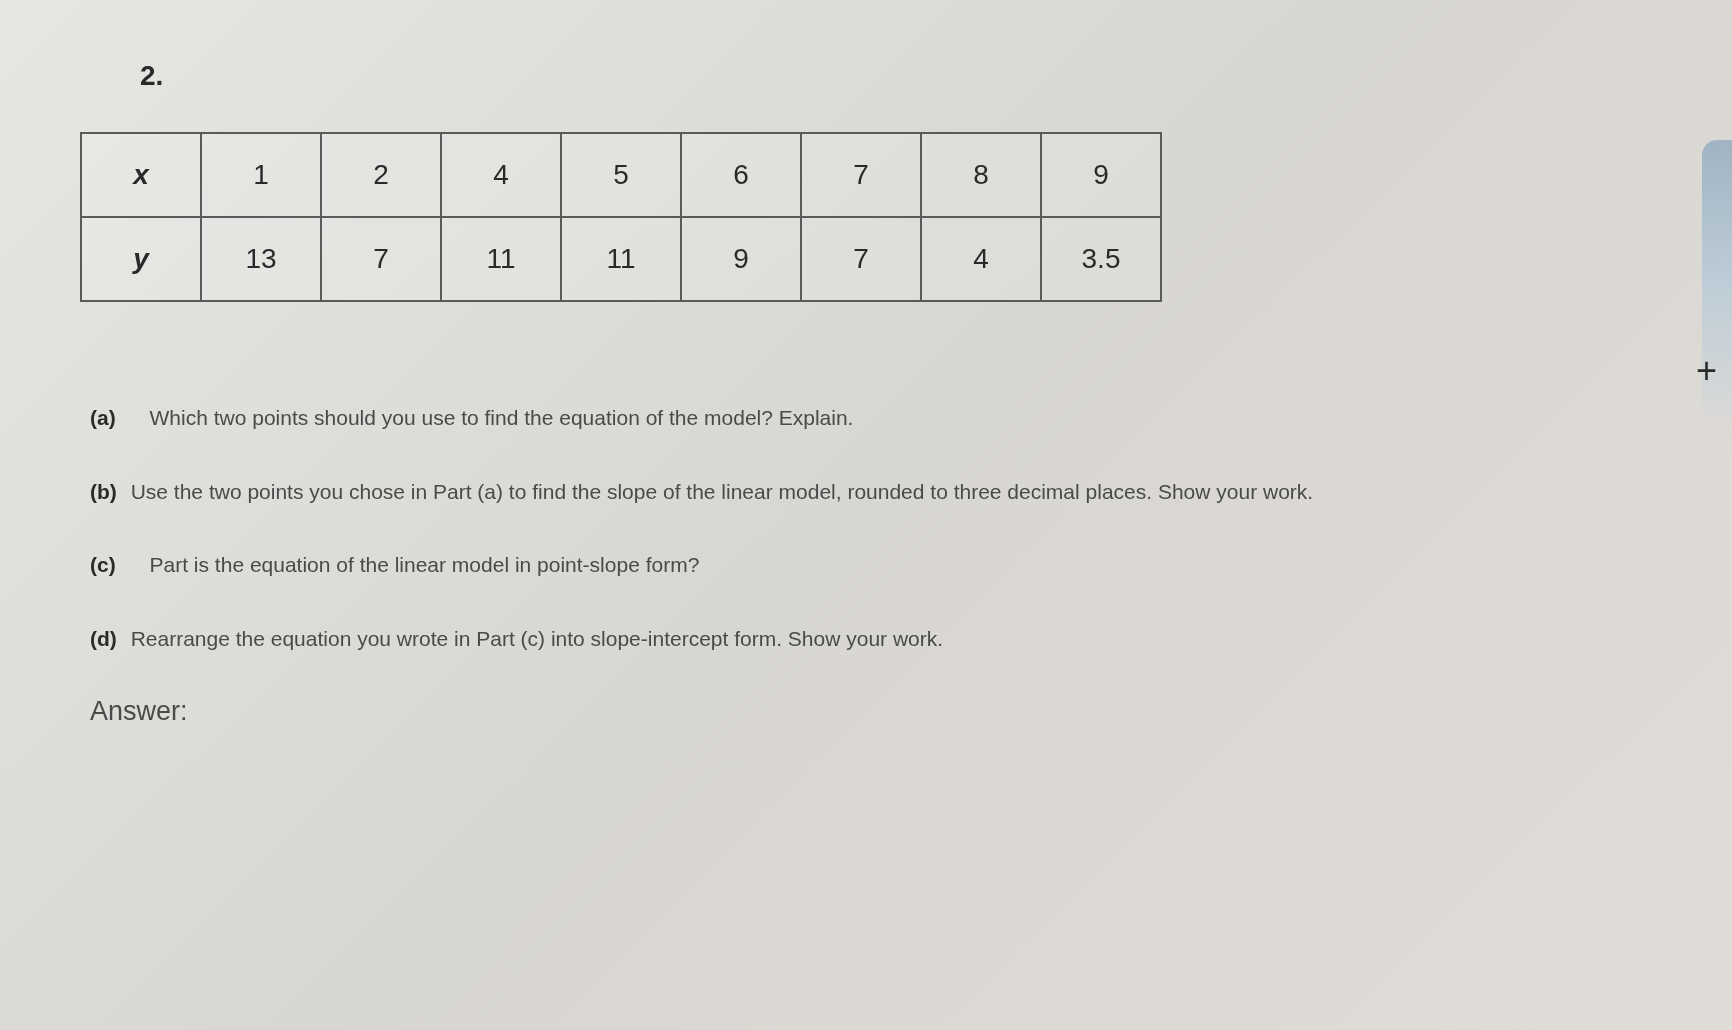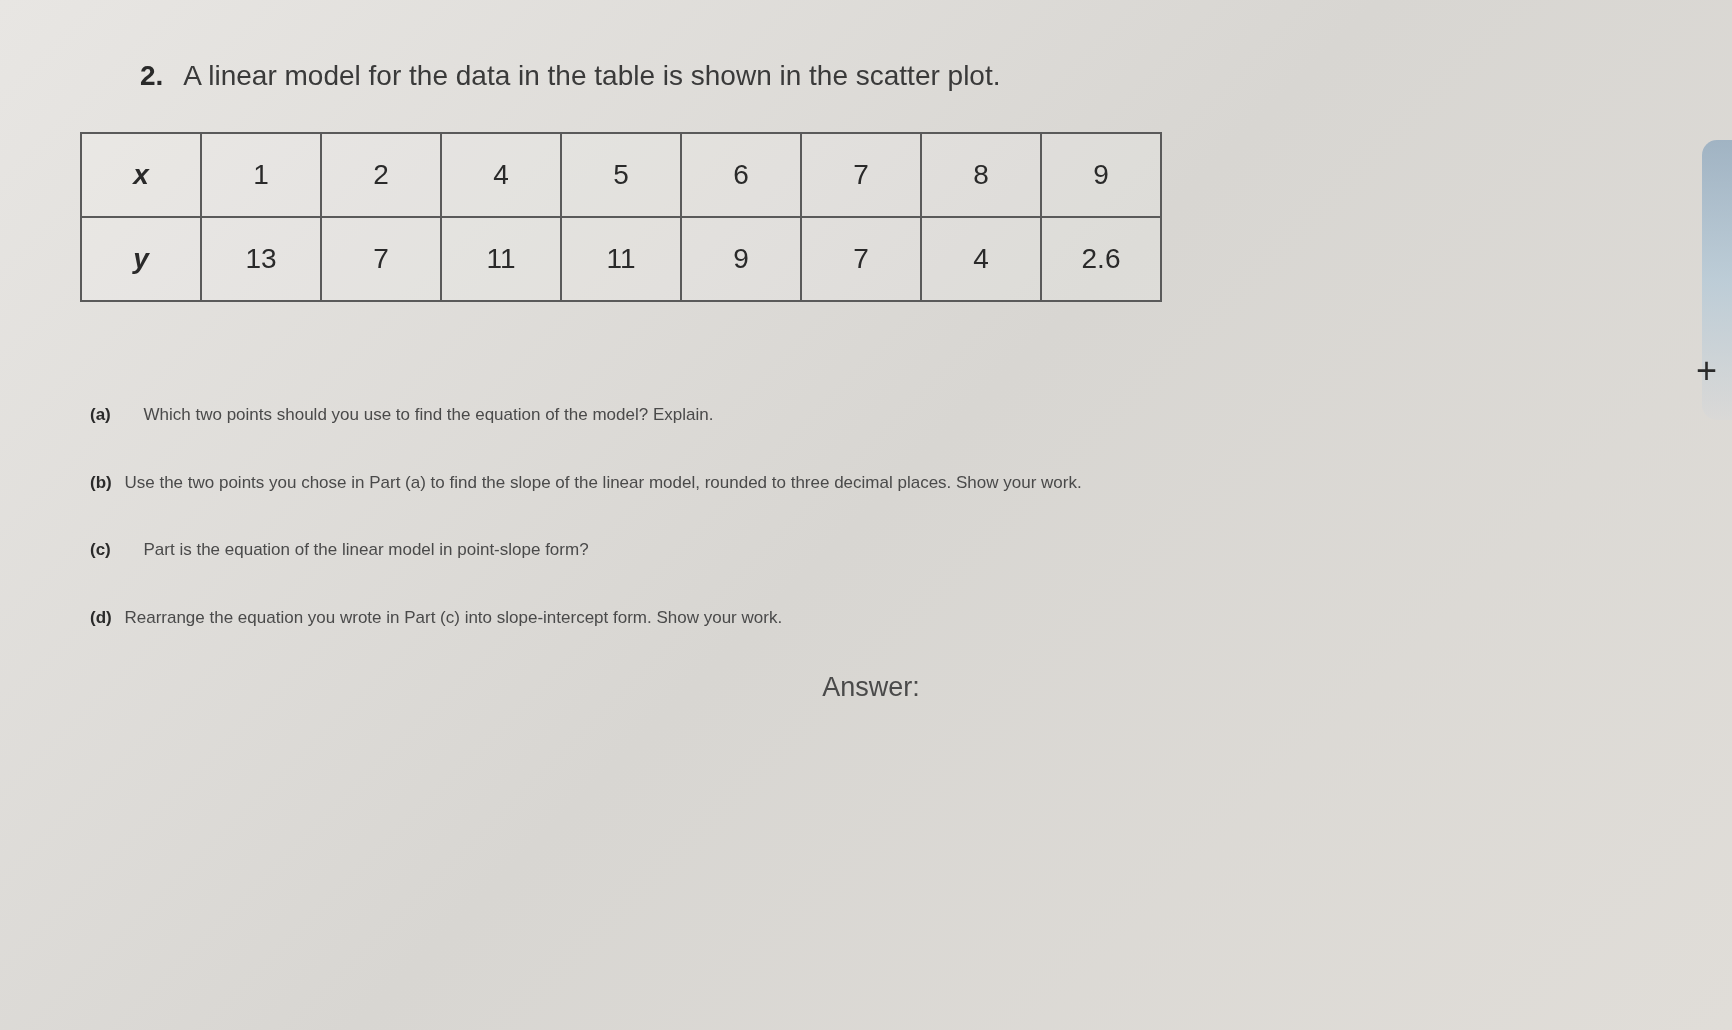--- a/index.html
+++ b/index.html
@@ -46,39 +46,38 @@
       width: 120px;
     }
     .data-table td.header-cell {
       font-weight: bold;
       font-style: italic;
     }
     .sub-question {
       margin-bottom: 42px;
       padding-left: 40px;
       padding-right: 100px;
-      font-size: 17px;
+      font-size: 21px;
       line-height: 1.5;
       color: #4a4a4a;
     }
     .sub-label {
       font-weight: bold;
       color: #2a2a2a;
       margin-right: 28px;
     }
     .sub-label-tight {
       font-weight: bold;
       color: #2a2a2a;
       margin-right: 8px;
     }
     .answer-label {
       padding-left: 40px;
       font-size: 27px;
       color: #4a4a4a;
-      text-align: center;
     }
     .right-edge {
       position: absolute;
       right: 0;
       top: 140px;
       width: 30px;
       height: 280px;
       background: linear-gradient(180deg, #7a9bb8 0%, #a8c4d8 50%, #d8d8d8 100%);
       border-radius: 15px 0 0 15px;
       opacity: 0.6;
@@ -90,21 +89,20 @@
       font-size: 36px;
       color: #2a2a2a;
       font-weight: 300;
     }
   </style>
 </head>
 <body>
 
 <div class="question-header">
   <span class="question-number">2.</span>
-  <span class="question-text">A linear model for the data in the table is shown in the scatter plot.</span>
 </div>
 
 <table class="data-table">
   <tbody>
       <tr>
     <td class="header-cell">x</td>
     <td>1</td>
     <td>2</td>
     <td>4</td>
     <td>5</td>
@@ -115,21 +113,21 @@
   </tr>
   <tr>
     <td class="header-cell">y</td>
     <td>13</td>
     <td>7</td>
     <td>11</td>
     <td>11</td>
     <td>9</td>
     <td>7</td>
     <td>4</td>
-    <td>2.6</td>
+    <td>3.5</td>
   </tr>
 </tbody>
   </table>
 
 <div class="sub-question">
   <span class="sub-label">(a)</span>
   <span>Which two points should you use to find the equation of the model? Explain.</span>
 </div>
 
 <div class="sub-question">

